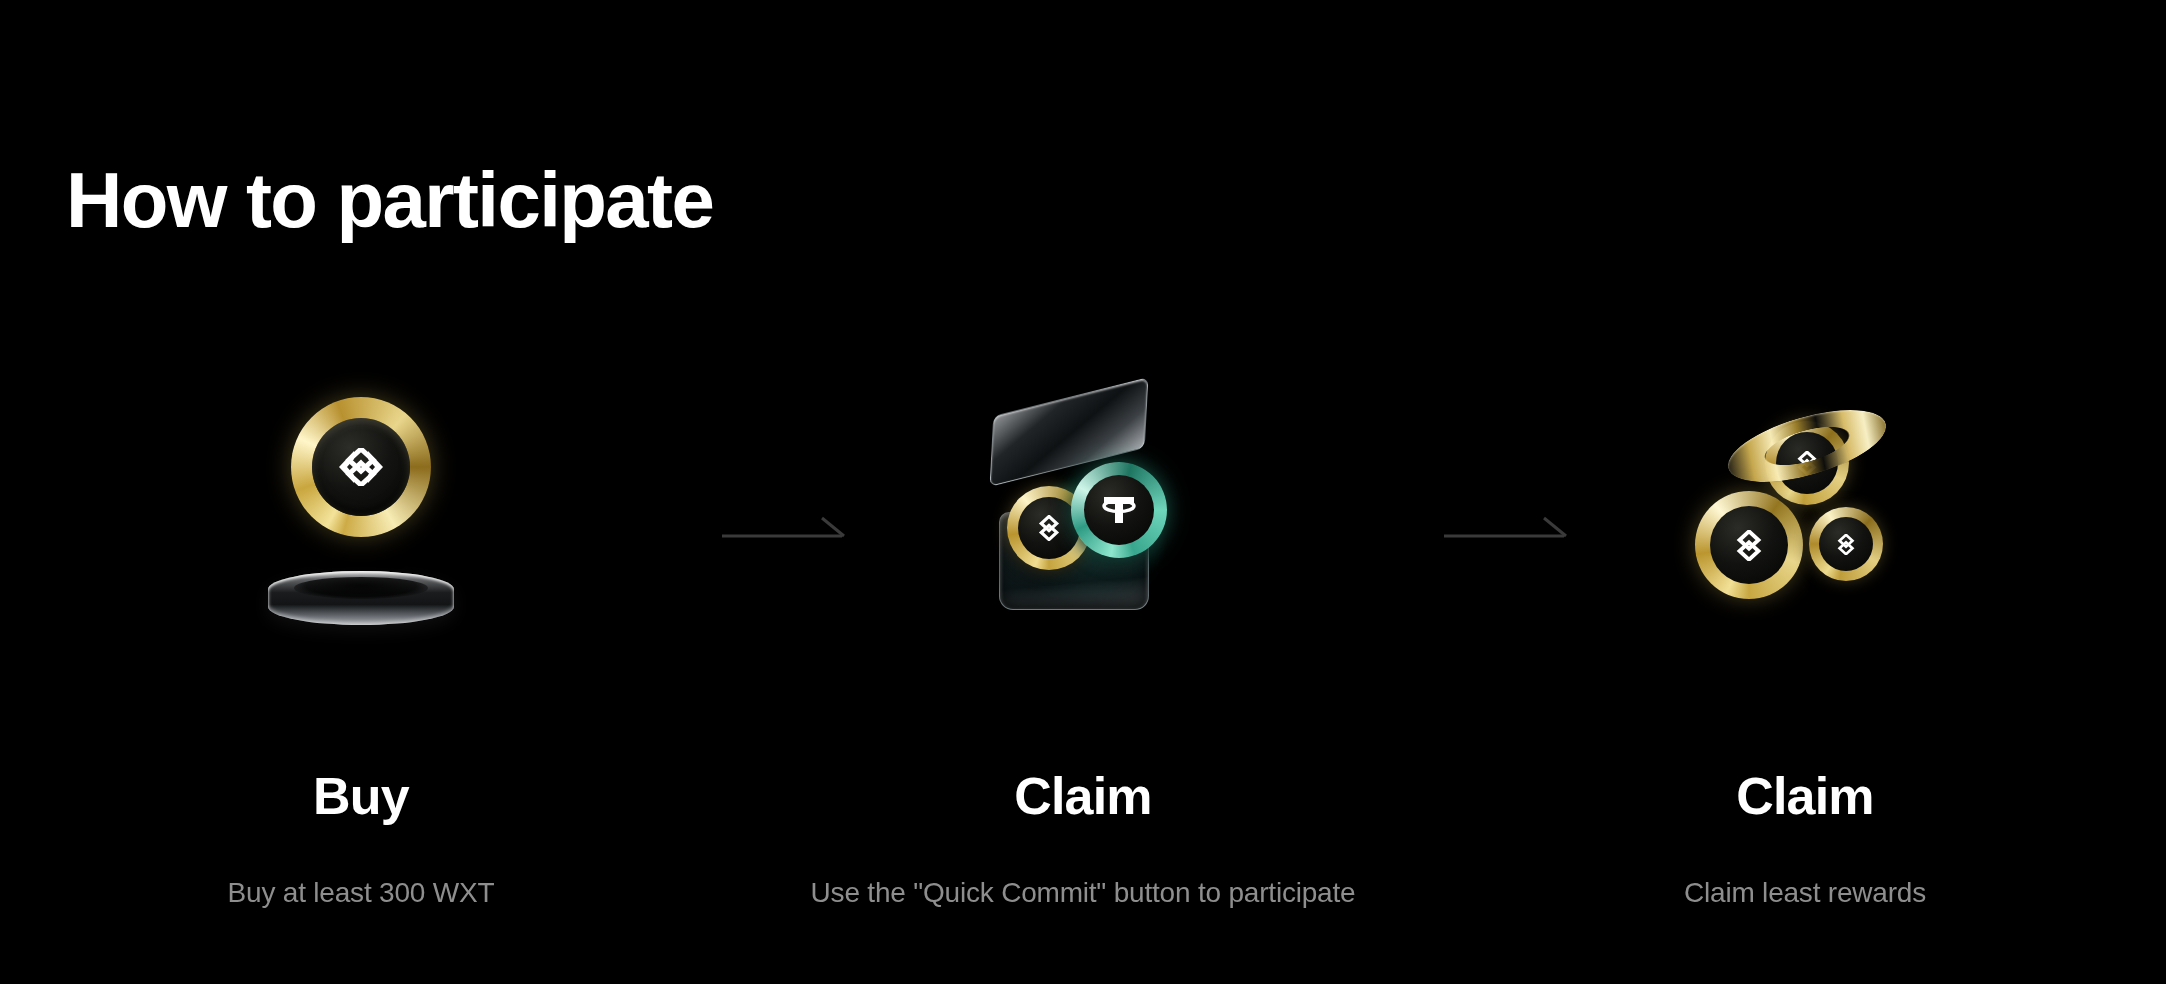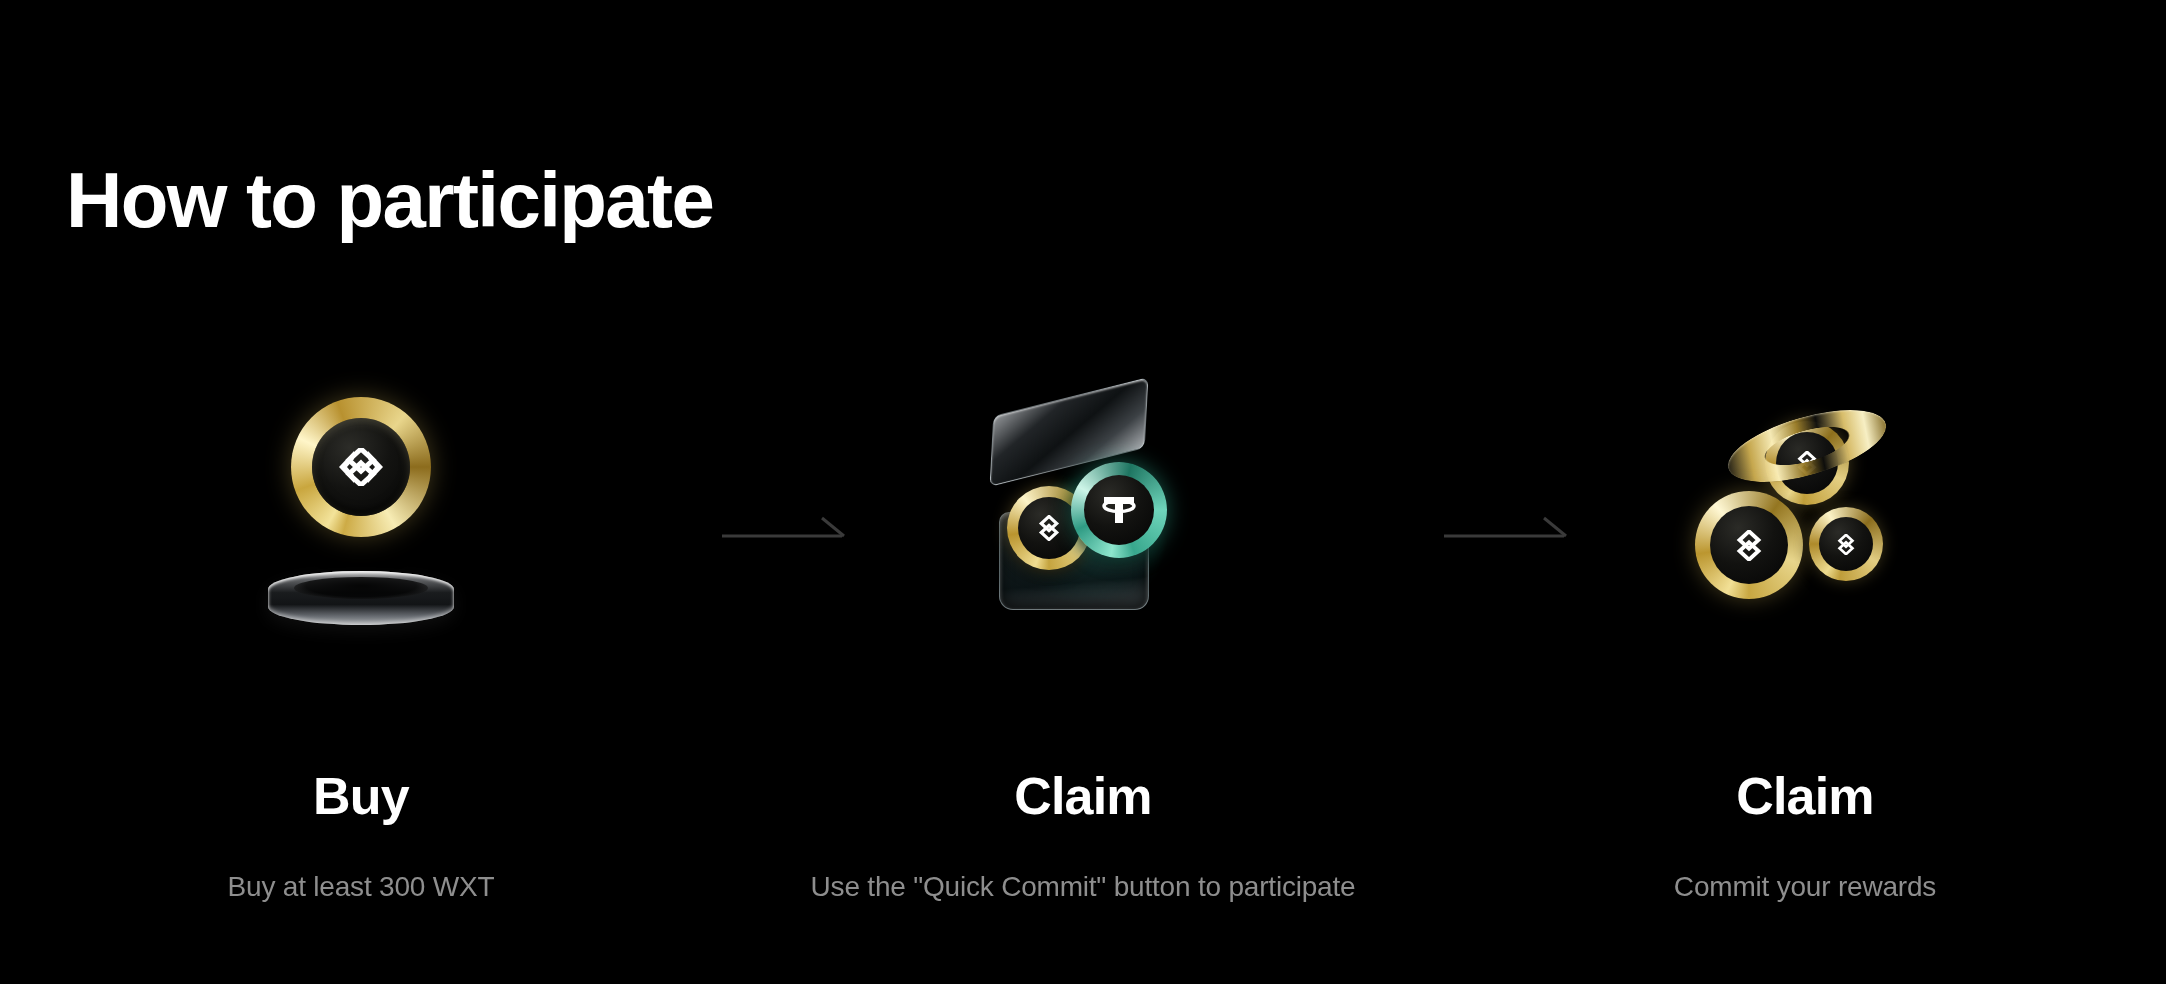--- a/index.html
+++ b/index.html
@@ -51,21 +51,21 @@
   .step-title {
     margin-top:110px;
     font-size:52px;
     line-height:60px;
     font-weight:700;
     letter-spacing:-0.8px;
     color:#ffffff;
     white-space:nowrap;
   }
   .step-desc {
-    margin-top:8px;
+    margin-top:14px;
     font-size:28px;
     line-height:34px;
     font-weight:400;
     color:#8e8e8e;
     letter-spacing:-0.2px;
     white-space:nowrap;
   }
 
   
   .arrow {
@@ -327,17 +327,17 @@
               <svg width="30" height="21" viewBox="0 0 56 38" aria-hidden="true">
                 <path d="M28 1 L40 12 L28 23 L16 12 Z" fill="none" stroke="#ffffff" stroke-width="5"></path>
                 <path d="M28 15 L40 26 L28 37 L16 26 Z" fill="none" stroke="#ffffff" stroke-width="5"></path>
               </svg>
             </div>
           </div>
 
         </div>
       </div>
       <div class="step-title">Claim</div>
-      <div class="step-desc">Commit your rewards</div>
+      <div class="step-desc">Claim least rewards</div>
     </div>
 
   </div>
 </div>
 
 </body></html>

